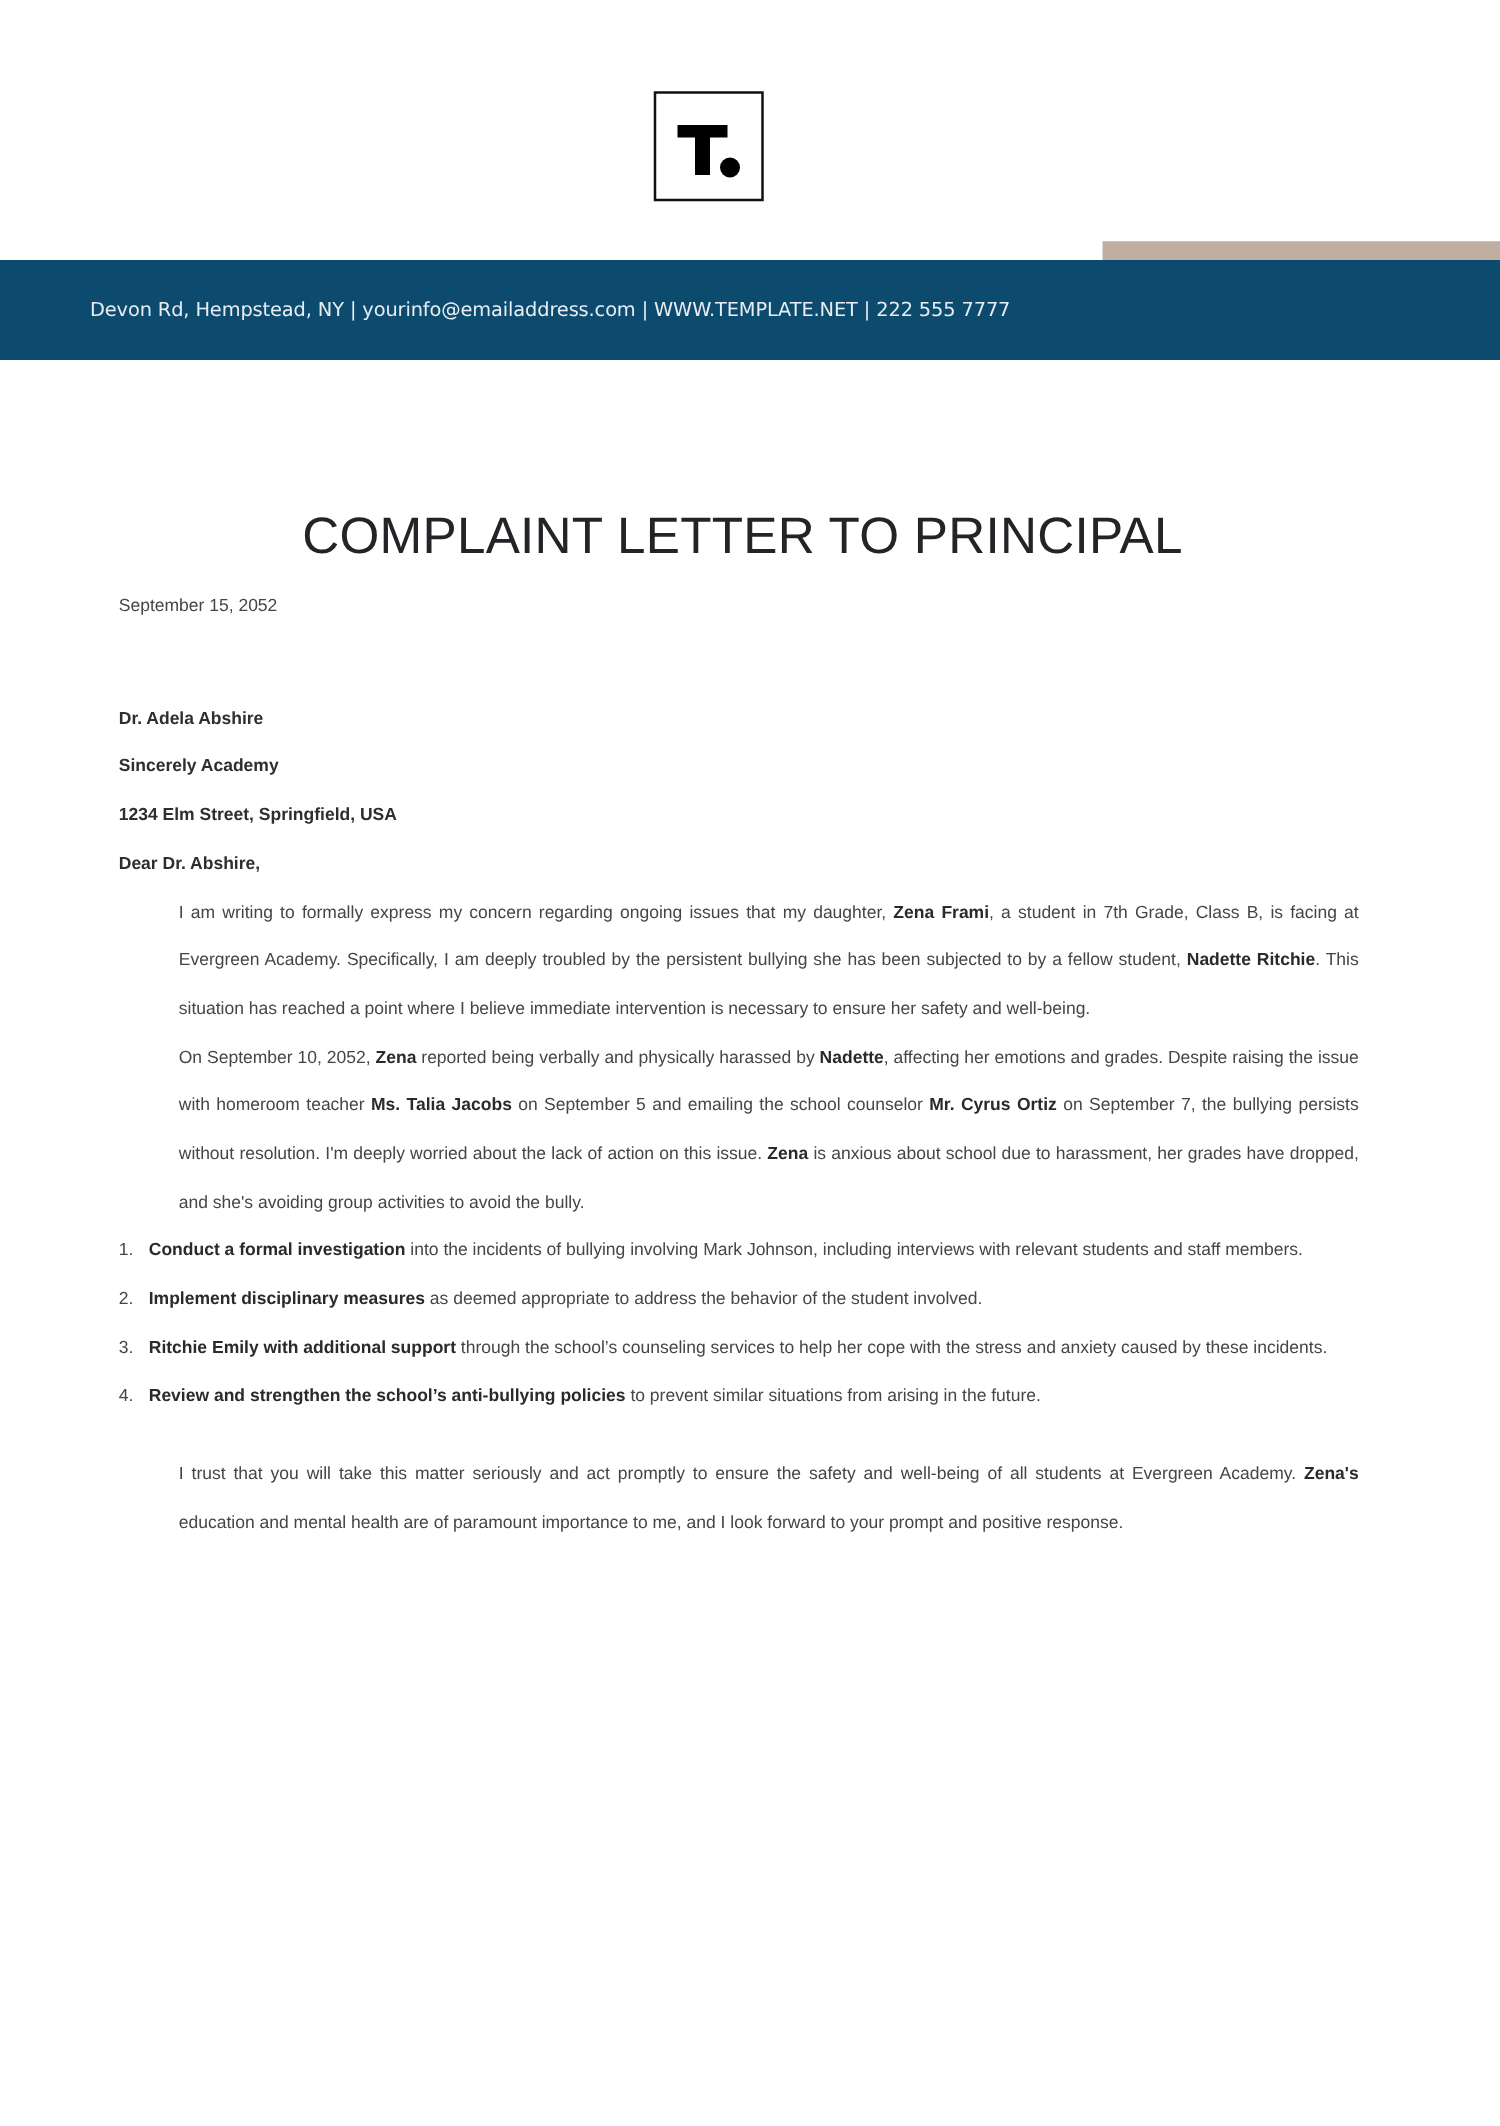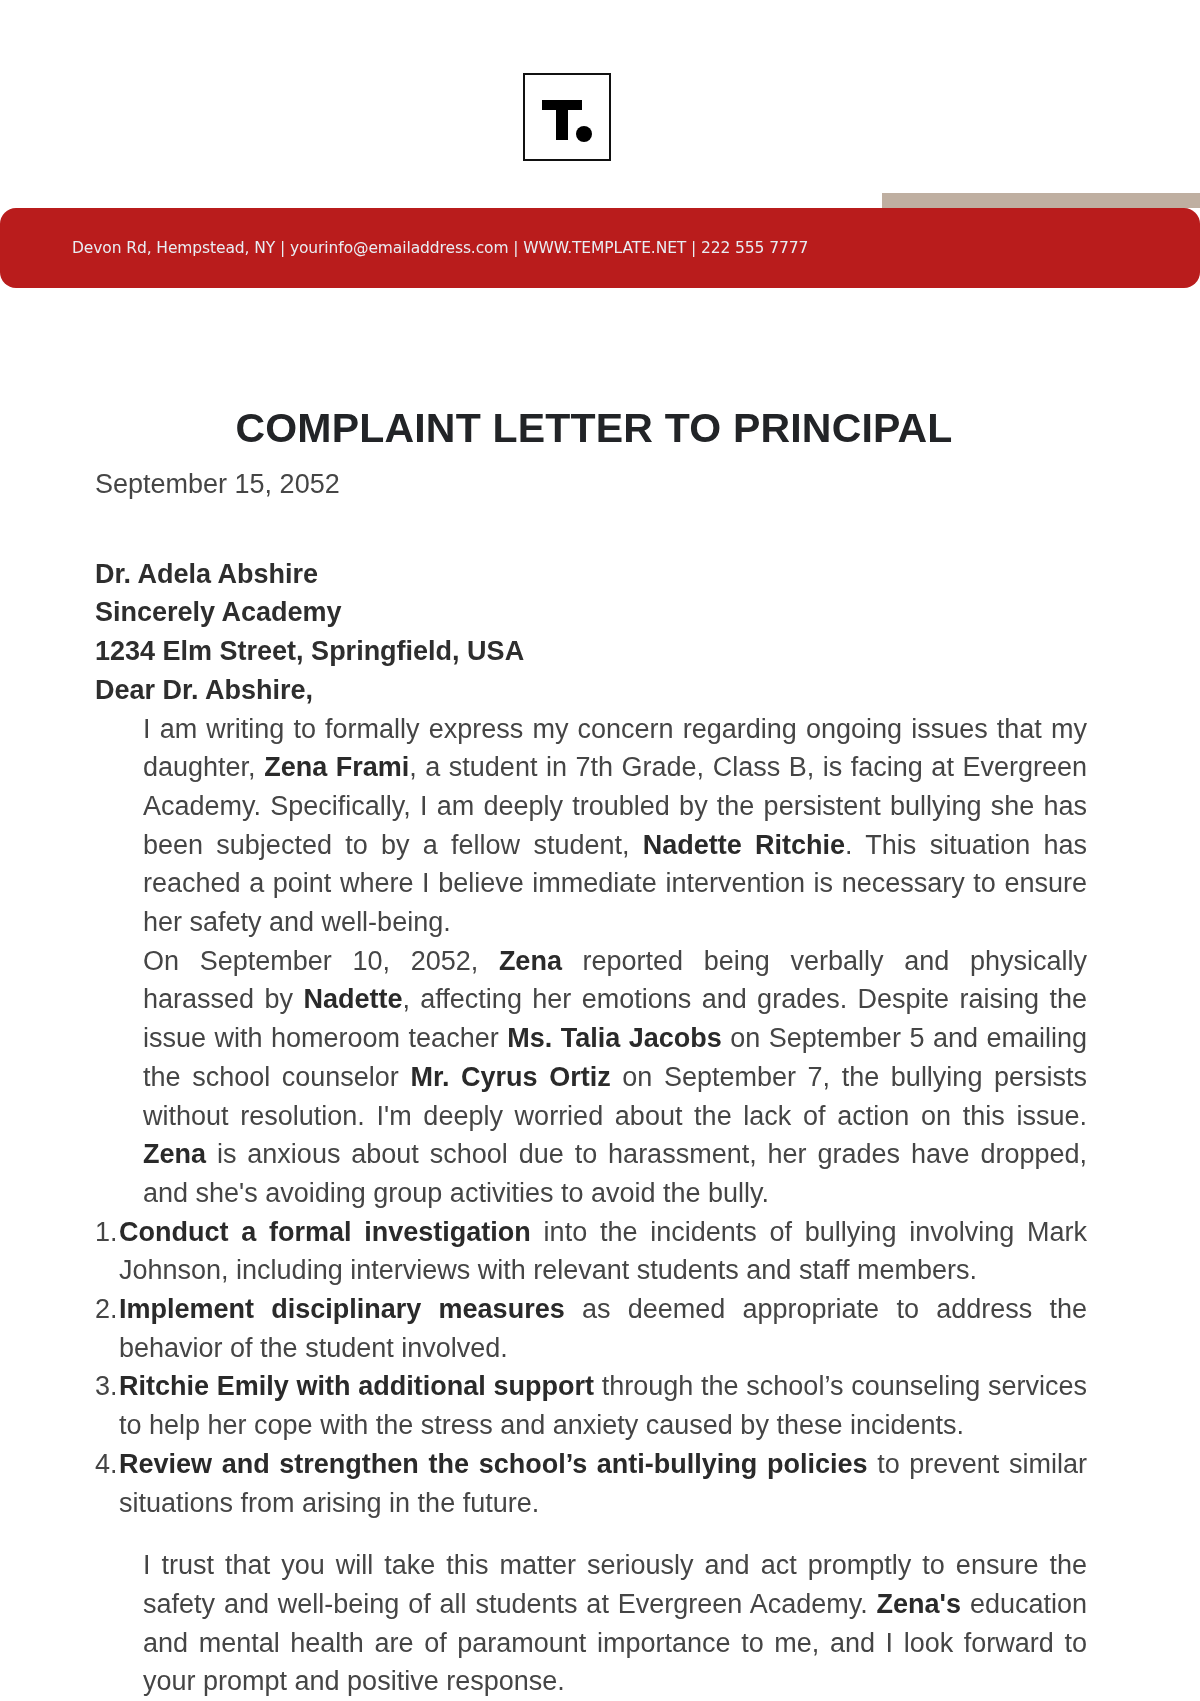--- a/index.html
+++ b/index.html
@@ -28,52 +28,51 @@
       width: 318px;
       height: 15px;
       background: #bfafa1;
     }
     .banner {
       position: absolute;
       left: 0;
       top: 208px;
       width: 1200px;
       height: 80px;
-      background: #b91c1c;
-      border-radius: 16px;
+      background: #0c4a6e;
     }
     .banner-text {
       position: absolute;
       left: 72px;
       top: 31px;
       font-family: "DejaVu Sans", sans-serif;
       font-size: 15.5px;
       color: #e8edf3;
       letter-spacing: -0.1px;
       white-space: nowrap;
     }
     .title {
       position: absolute;
       left: 0;
       top: 393px;
       width: 1188px;
       text-align: center;
       font-family: "Liberation Sans", sans-serif;
-      font-weight: bold;
+      font-weight: normal;
       font-size: 41px;
       color: #222427;
       letter-spacing: 0.2px;
       margin-top: 12px;
     }
     .content {
       position: absolute;
       left: 95px;
       top: 465px;
       width: 992px;
-      font-size: 27px;
+      font-size: 14px;
       line-height: 38.7px;
       color: #454545;
     }
     .date { margin: 0 0 51px 0; }
     .recipient { font-weight: bold; color: #2e2e2e; margin: 0; }
     p { margin: 0; }
     .justify { text-align: justify; margin-left: 48px; }
     b { color: #2a2a2a; }
     ol {
       margin: 0;

